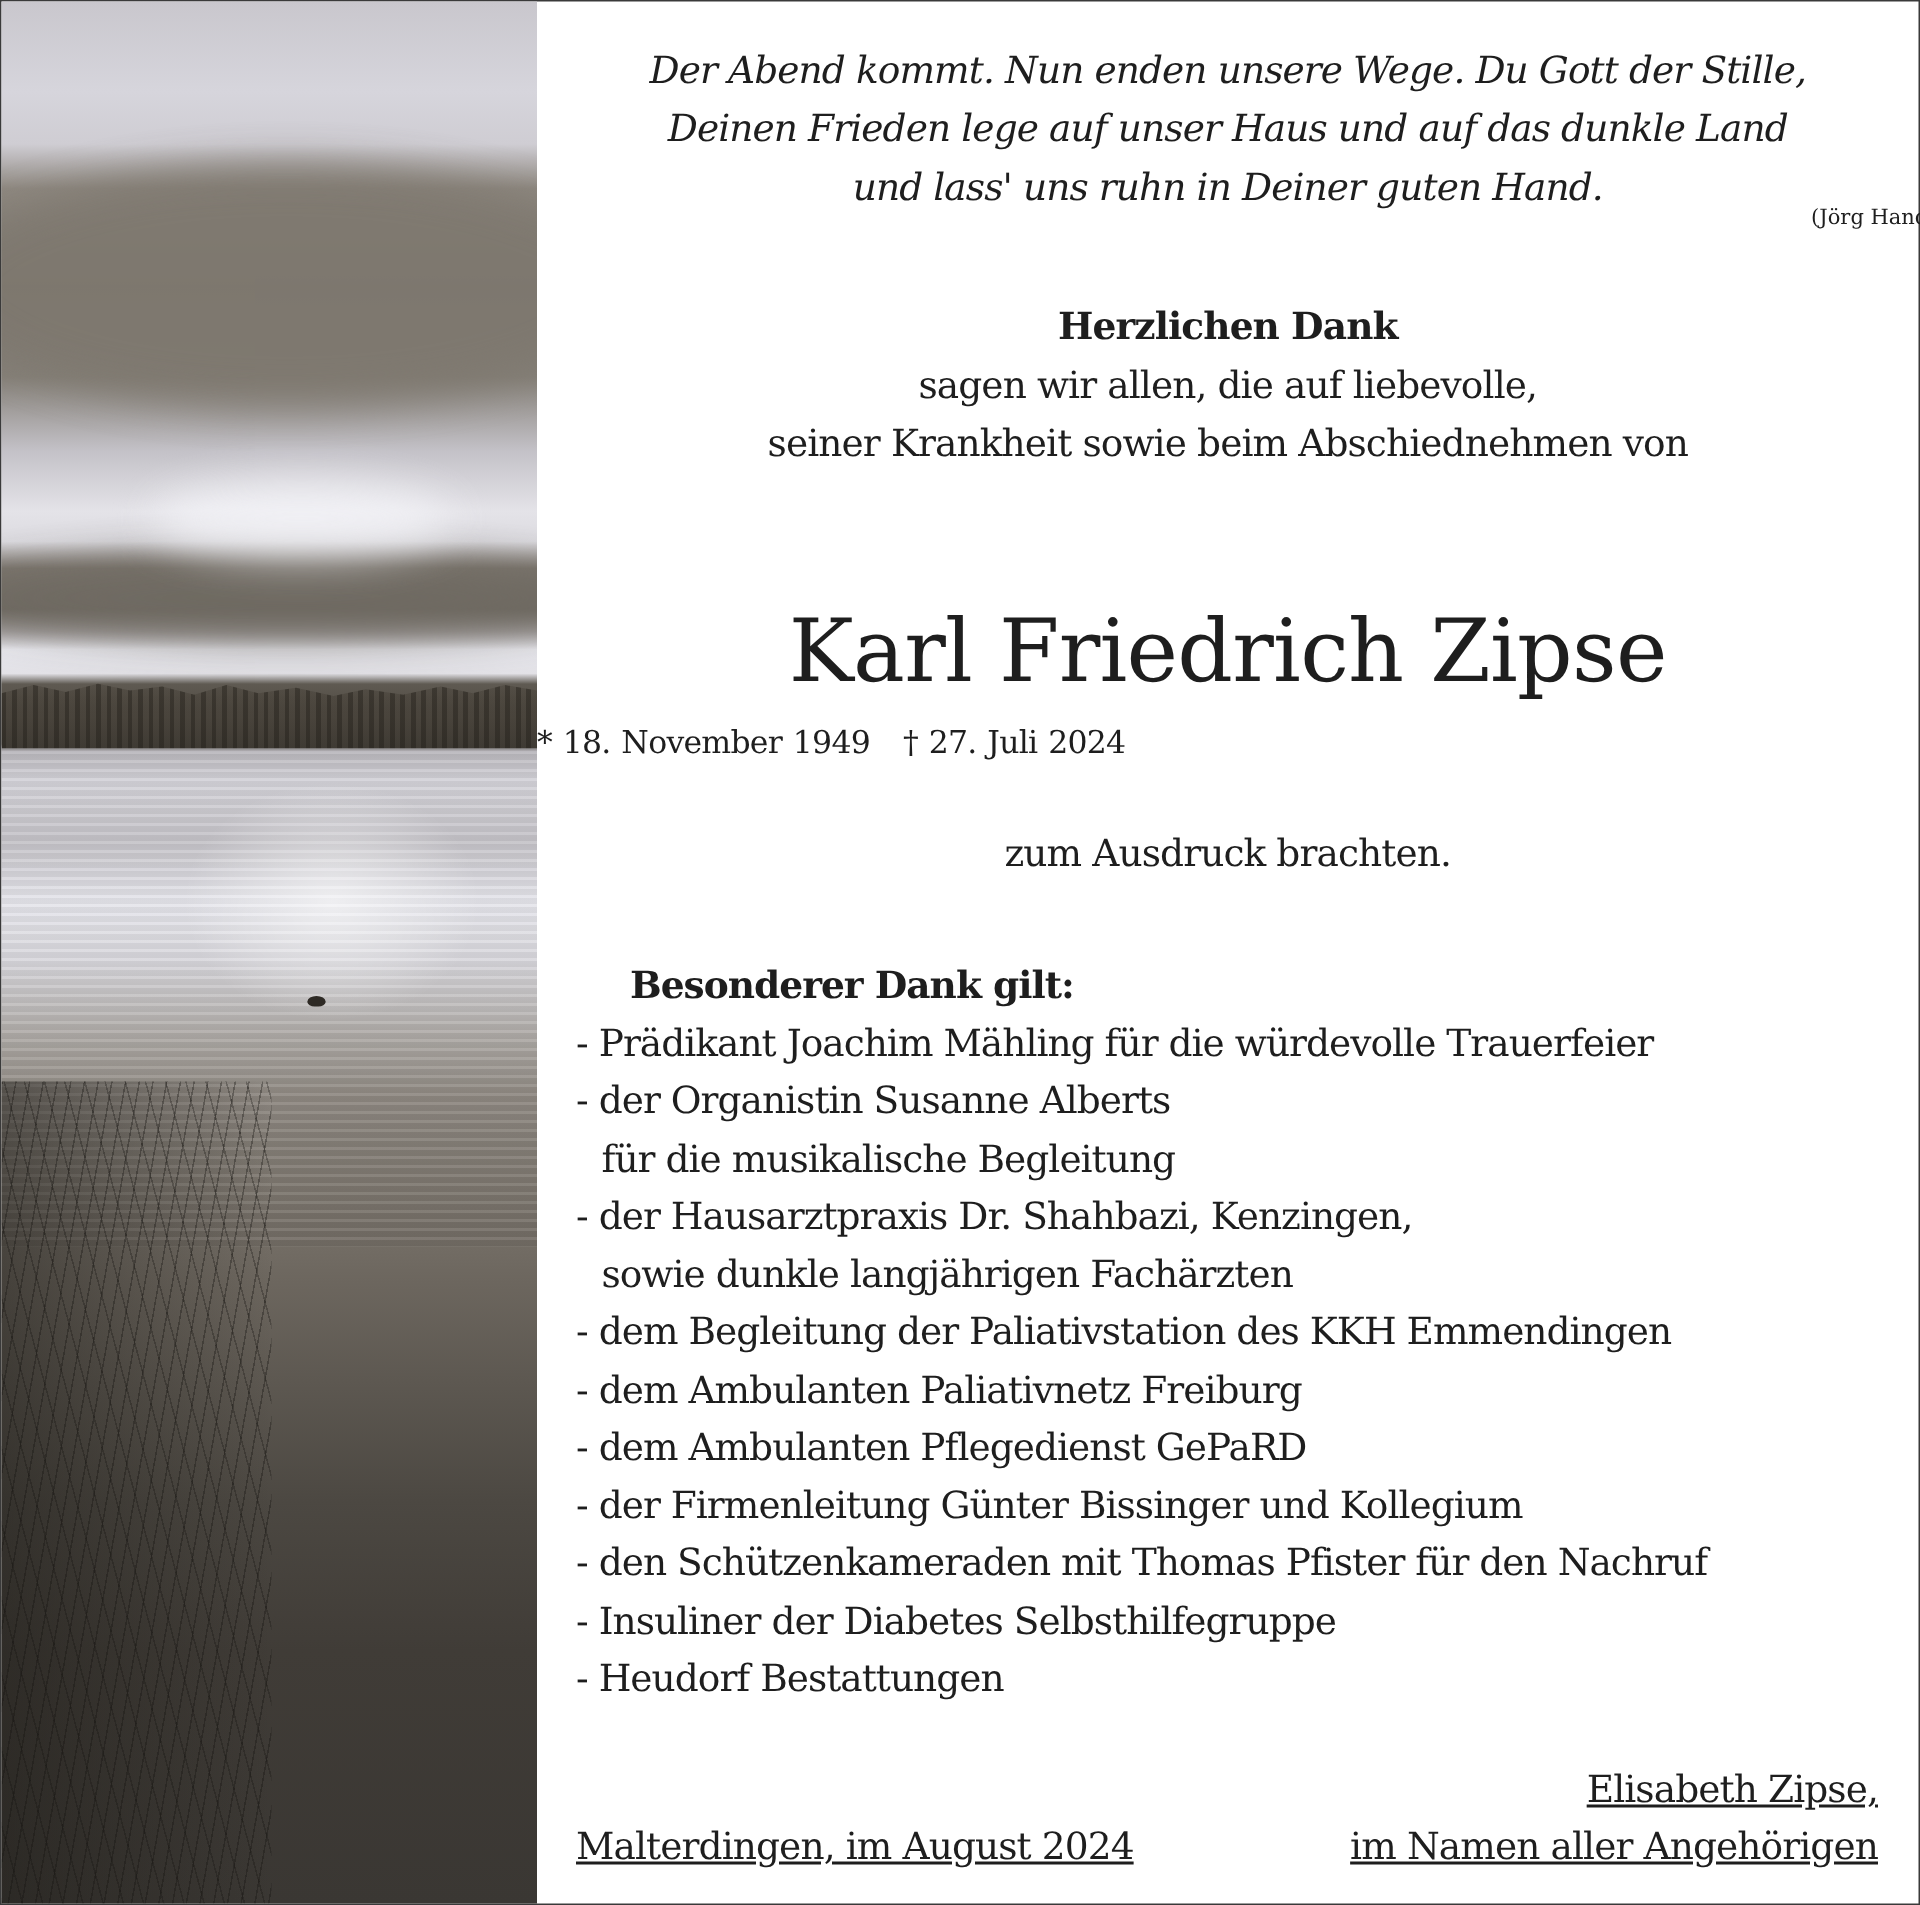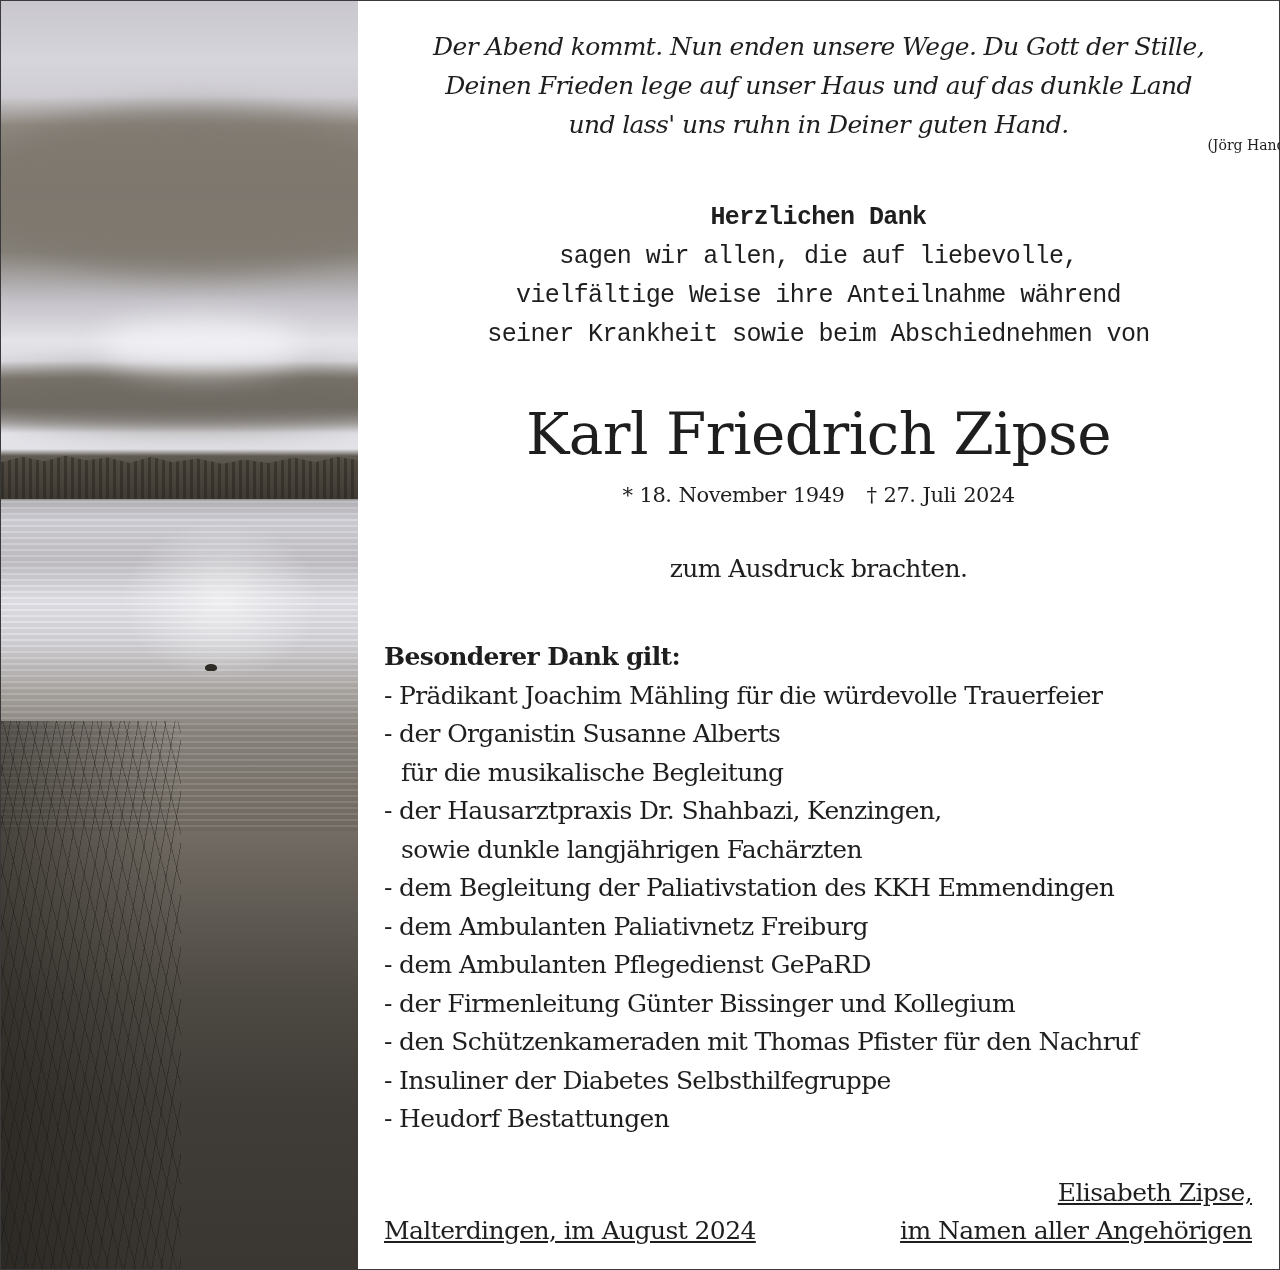--- a/index.html
+++ b/index.html
@@ -68,42 +68,42 @@
       position: absolute; left: 0; top: 26px; width: 921px;
       text-align: center; font-style: italic; font-size: 25px; line-height: 39px;
       letter-spacing: -0.6px;
     }
     .quote-author {
       position: absolute; right: 32px; top: 136px;
       font-size: 14px;
     }
     .intro {
       position: absolute; left: 0; top: 197px; width: 921px;
-      text-align: center; font-size: 25px; line-height: 39px; letter-spacing: -0.6px; font-family: Liberation Mono, monospace;
+      text-align: center; font-size: 25px; line-height: 39px; letter-spacing: -0.6px;
     }
     .intro .heading { font-weight: bold; }
     .name {
       position: absolute; left: 0; top: 398px; width: 921px;
       text-align: center; font-size: 58px; line-height: 70px; letter-spacing: -0.5px;
     }
     .dates {
       position: absolute; left: 0; top: 480px; width: 921px;
-      text-align: center; font-size: 21px; line-height: 28px; letter-spacing: -0.5px;
+      font-size: 21px; line-height: 28px; letter-spacing: -0.5px;
       word-spacing: 1px;
     }
     .dates .gap { display: inline-block; width: 22px; }
     .closing {
       position: absolute; left: 0; top: 551px; width: 921px;
       text-align: center; font-size: 25px; line-height: 34px; letter-spacing: -0.6px;
     }
     .thanks {
       position: absolute; left: 26px; top: 637px; width: 880px;
       font-size: 25px; line-height: 38.5px; letter-spacing: -0.65px;
     }
-    .thanks .heading { font-weight: bold; }
+    .thanks .heading { font-weight: bold; margin-left: 36px; }
     .thanks .item { white-space: nowrap; }
     .thanks .cont { padding-left: 17px; white-space: nowrap; }
     .signature {
       position: absolute; left: 26px; top: 1173px; width: 868px;
       font-size: 25px; line-height: 38px; letter-spacing: -0.6px;
     }
     .signature .row { display: flex; justify-content: space-between; text-decoration: underline; }
     .signature .right { text-align: right; }
   </style>
 </head>
@@ -127,21 +127,20 @@
     <div class="quote">
       <div>Der Abend kommt. Nun enden unsere Wege. Du Gott der Stille,</div>
       <div>Deinen Frieden lege auf unser Haus und auf das dunkle Land</div>
       <div>und lass' uns ruhn in Deiner guten Hand.</div>
     </div>
     <div class="quote-author">(Jörg Hand)</div>
 
     <div class="intro">
       <div class="heading">Herzlichen Dank</div>
       <div>sagen wir allen, die auf liebevolle,</div>
-      <div>vielfältige Weise ihre Anteilnahme während</div>
       <div>seiner Krankheit sowie beim Abschiednehmen von</div>
     </div>
 
     <div class="name">Karl Friedrich Zipse</div>
 
     <div class="dates">
       <span>* 18. November 1949</span><span class="gap"></span><span>† 27. Juli 2024</span>
     </div>
 
     <div class="closing">zum Ausdruck brachten.</div>

